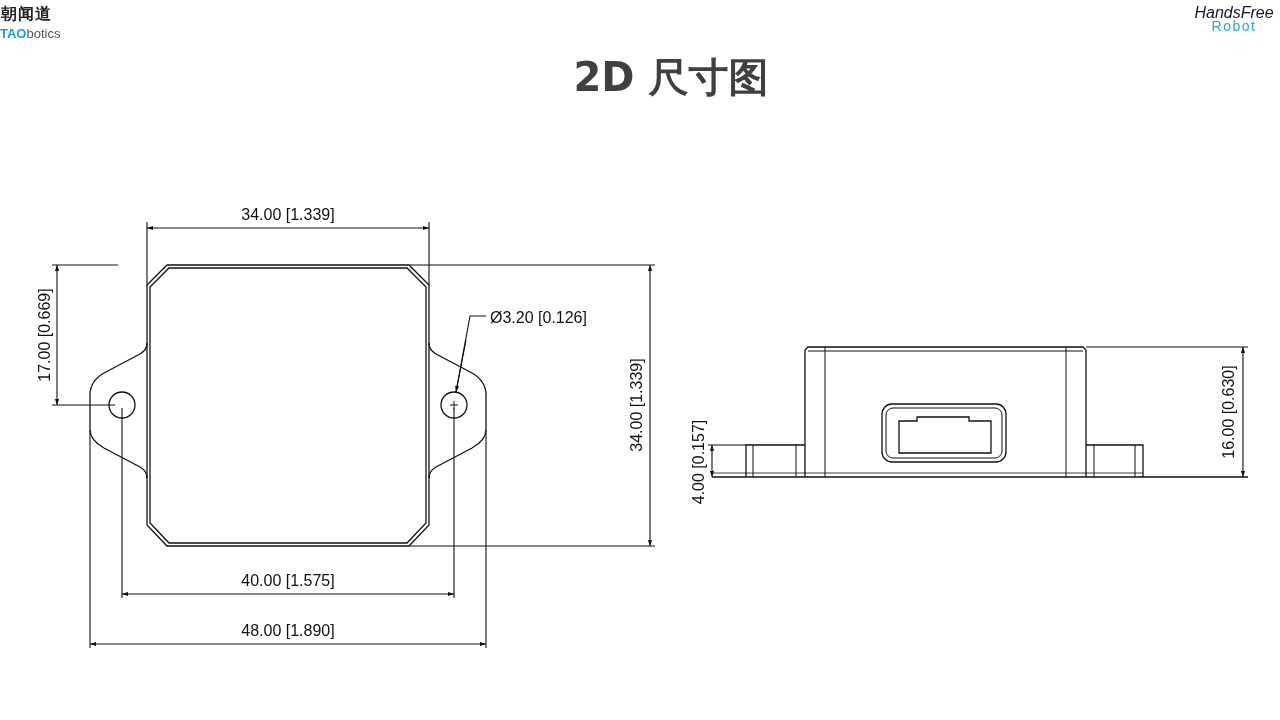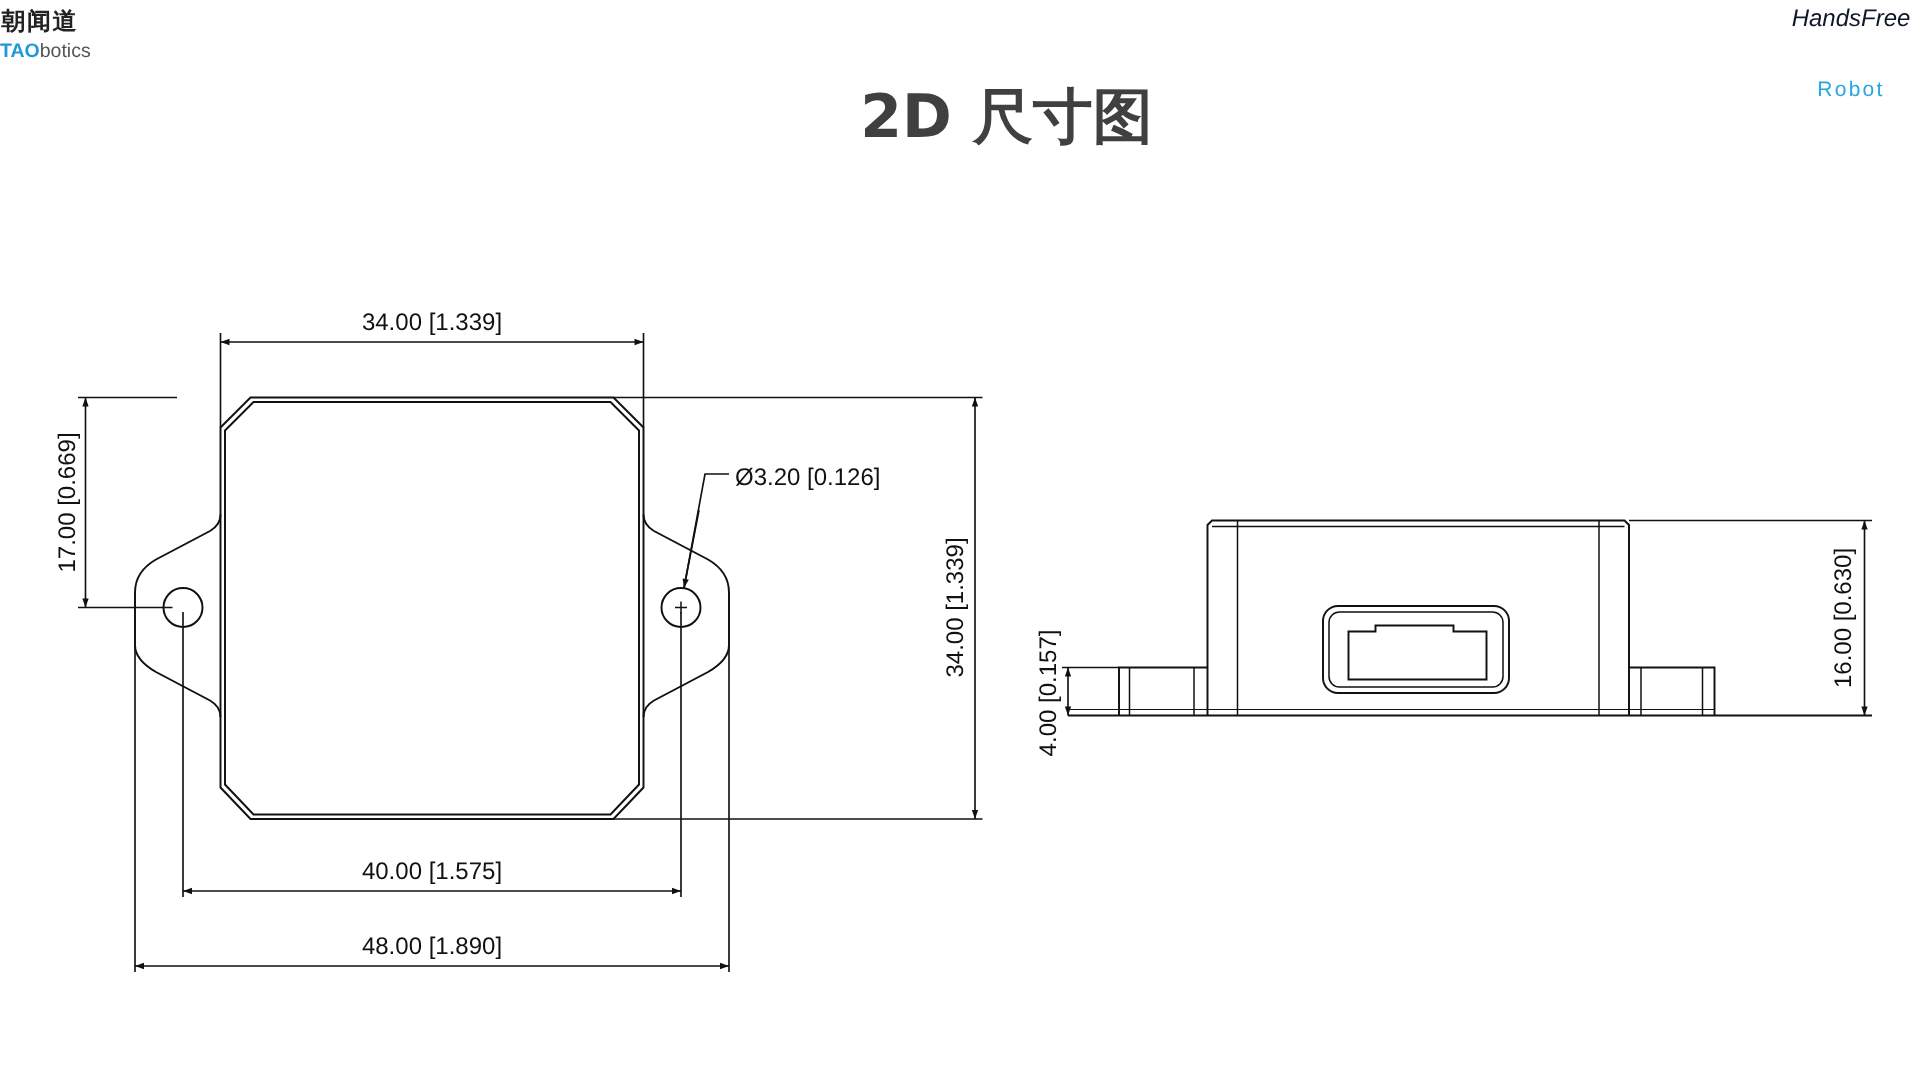--- a/index.html
+++ b/index.html
@@ -4,21 +4,21 @@
   <style>
     html, body { margin: 0; padding: 0; background: #ffffff; }
     body { width: 1280px; height: 720px; position: relative; overflow: hidden; font-family: "Liberation Sans", "DejaVu Sans", sans-serif; }
     .logo-left { position: absolute; left: 0; top: 0; width: 80px; height: 44px; }
     .logo-cn { position: absolute; left: 1px; top: 0px; font-family: "DejaVu Serif", serif; font-size: 16px; font-weight: bold; color: #222; letter-spacing: 1px; line-height: 28px; }
     .logo-en { position: absolute; left: 0; top: 27px; font-size: 13px; line-height: 14px; }
     .logo-en .tao { color: #1e9ad6; font-weight: bold; }
     .logo-en .bot { color: #555; }
     .logo-right { position: absolute; right: 6px; top: 6px; width: 80px; text-align: center; }
     .logo-right .l1 { font-size: 16px; color: #0f172a; line-height: 13px; font-style: italic; }
-    .logo-right .l2 { font-size: 14px; color: #2aa6dd; line-height: 14px; letter-spacing: 1.5px; margin-top: 33px; }
+    .logo-right .l2 { font-size: 14px; color: #2aa6dd; line-height: 14px; letter-spacing: 1.5px; }
     .title { position: absolute; left: 0; top: 50px; width: 1342px; text-align: center; font-size: 40px; font-weight: bold; color: #404040; font-family: "DejaVu Sans", sans-serif; }
     svg.drawing { position: absolute; left: 0; top: 0; }
     .dimtxt { font-family: "Liberation Sans", sans-serif; font-size: 16px; fill: #111; }
   </style>
 </head>
 <body>
 
 <div class="logo-left">
   <div class="logo-cn">朝闻道</div>
   <div class="logo-en"><span class="tao">TAO</span><span class="bot">botics</span></div>

